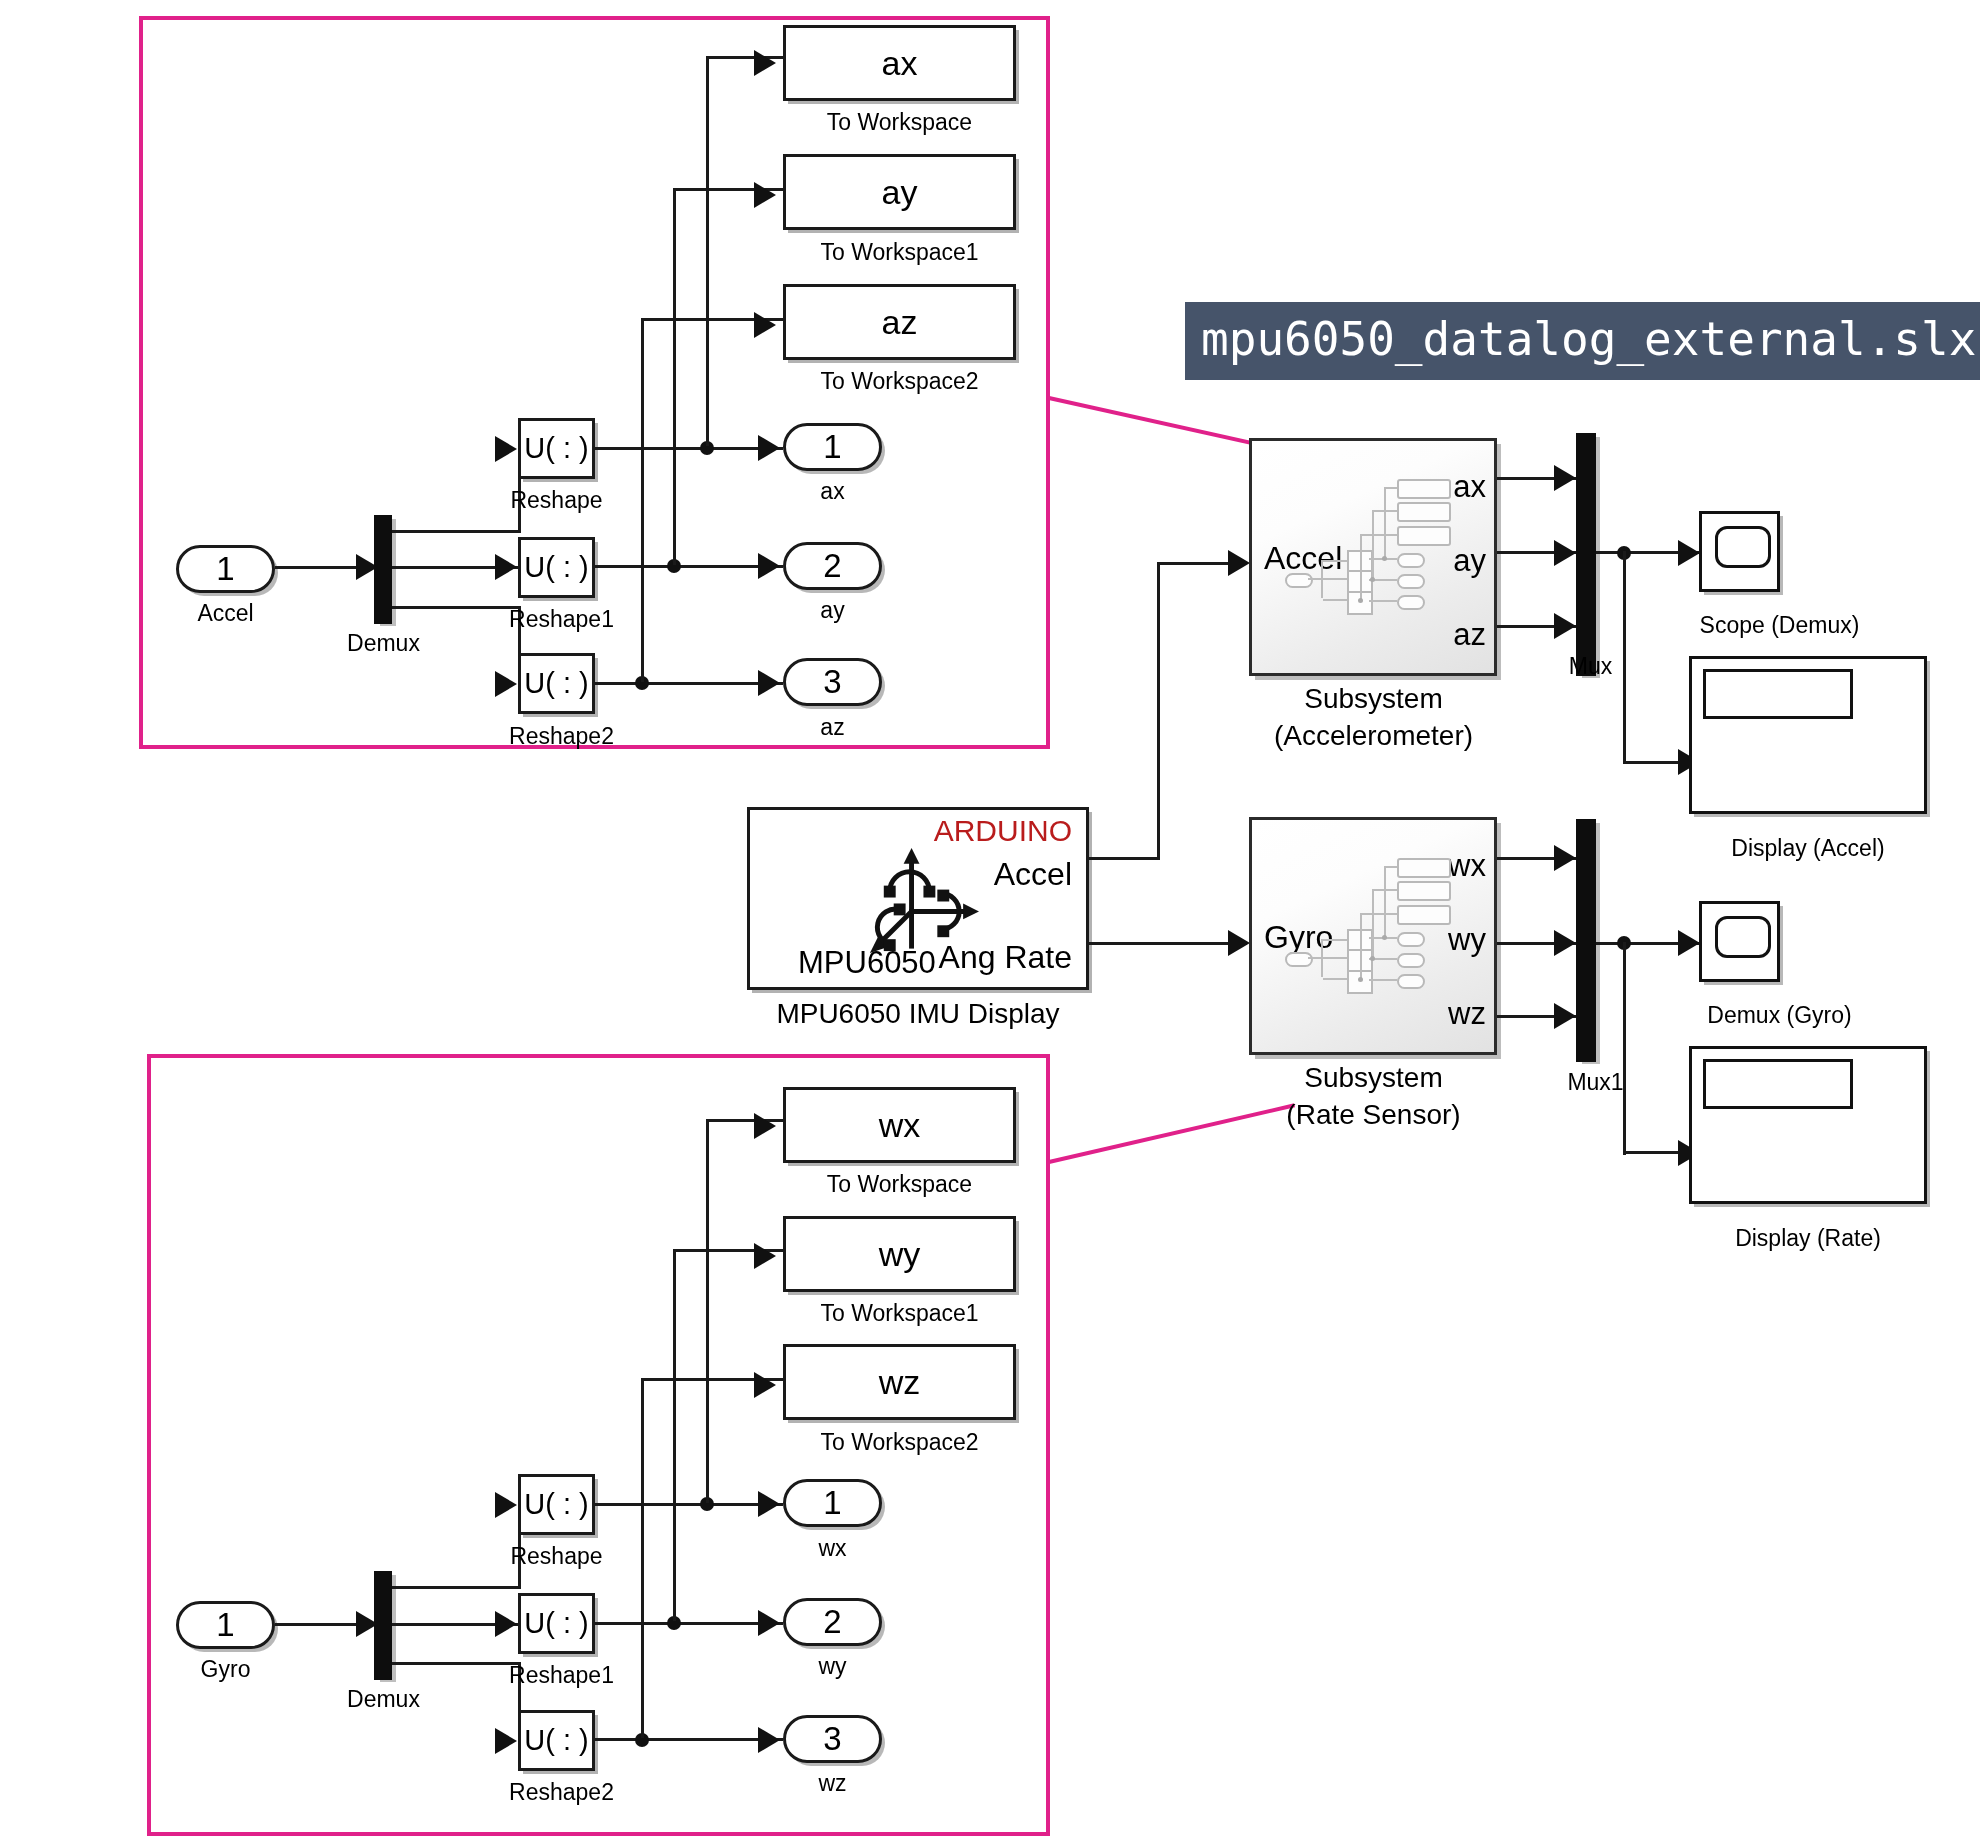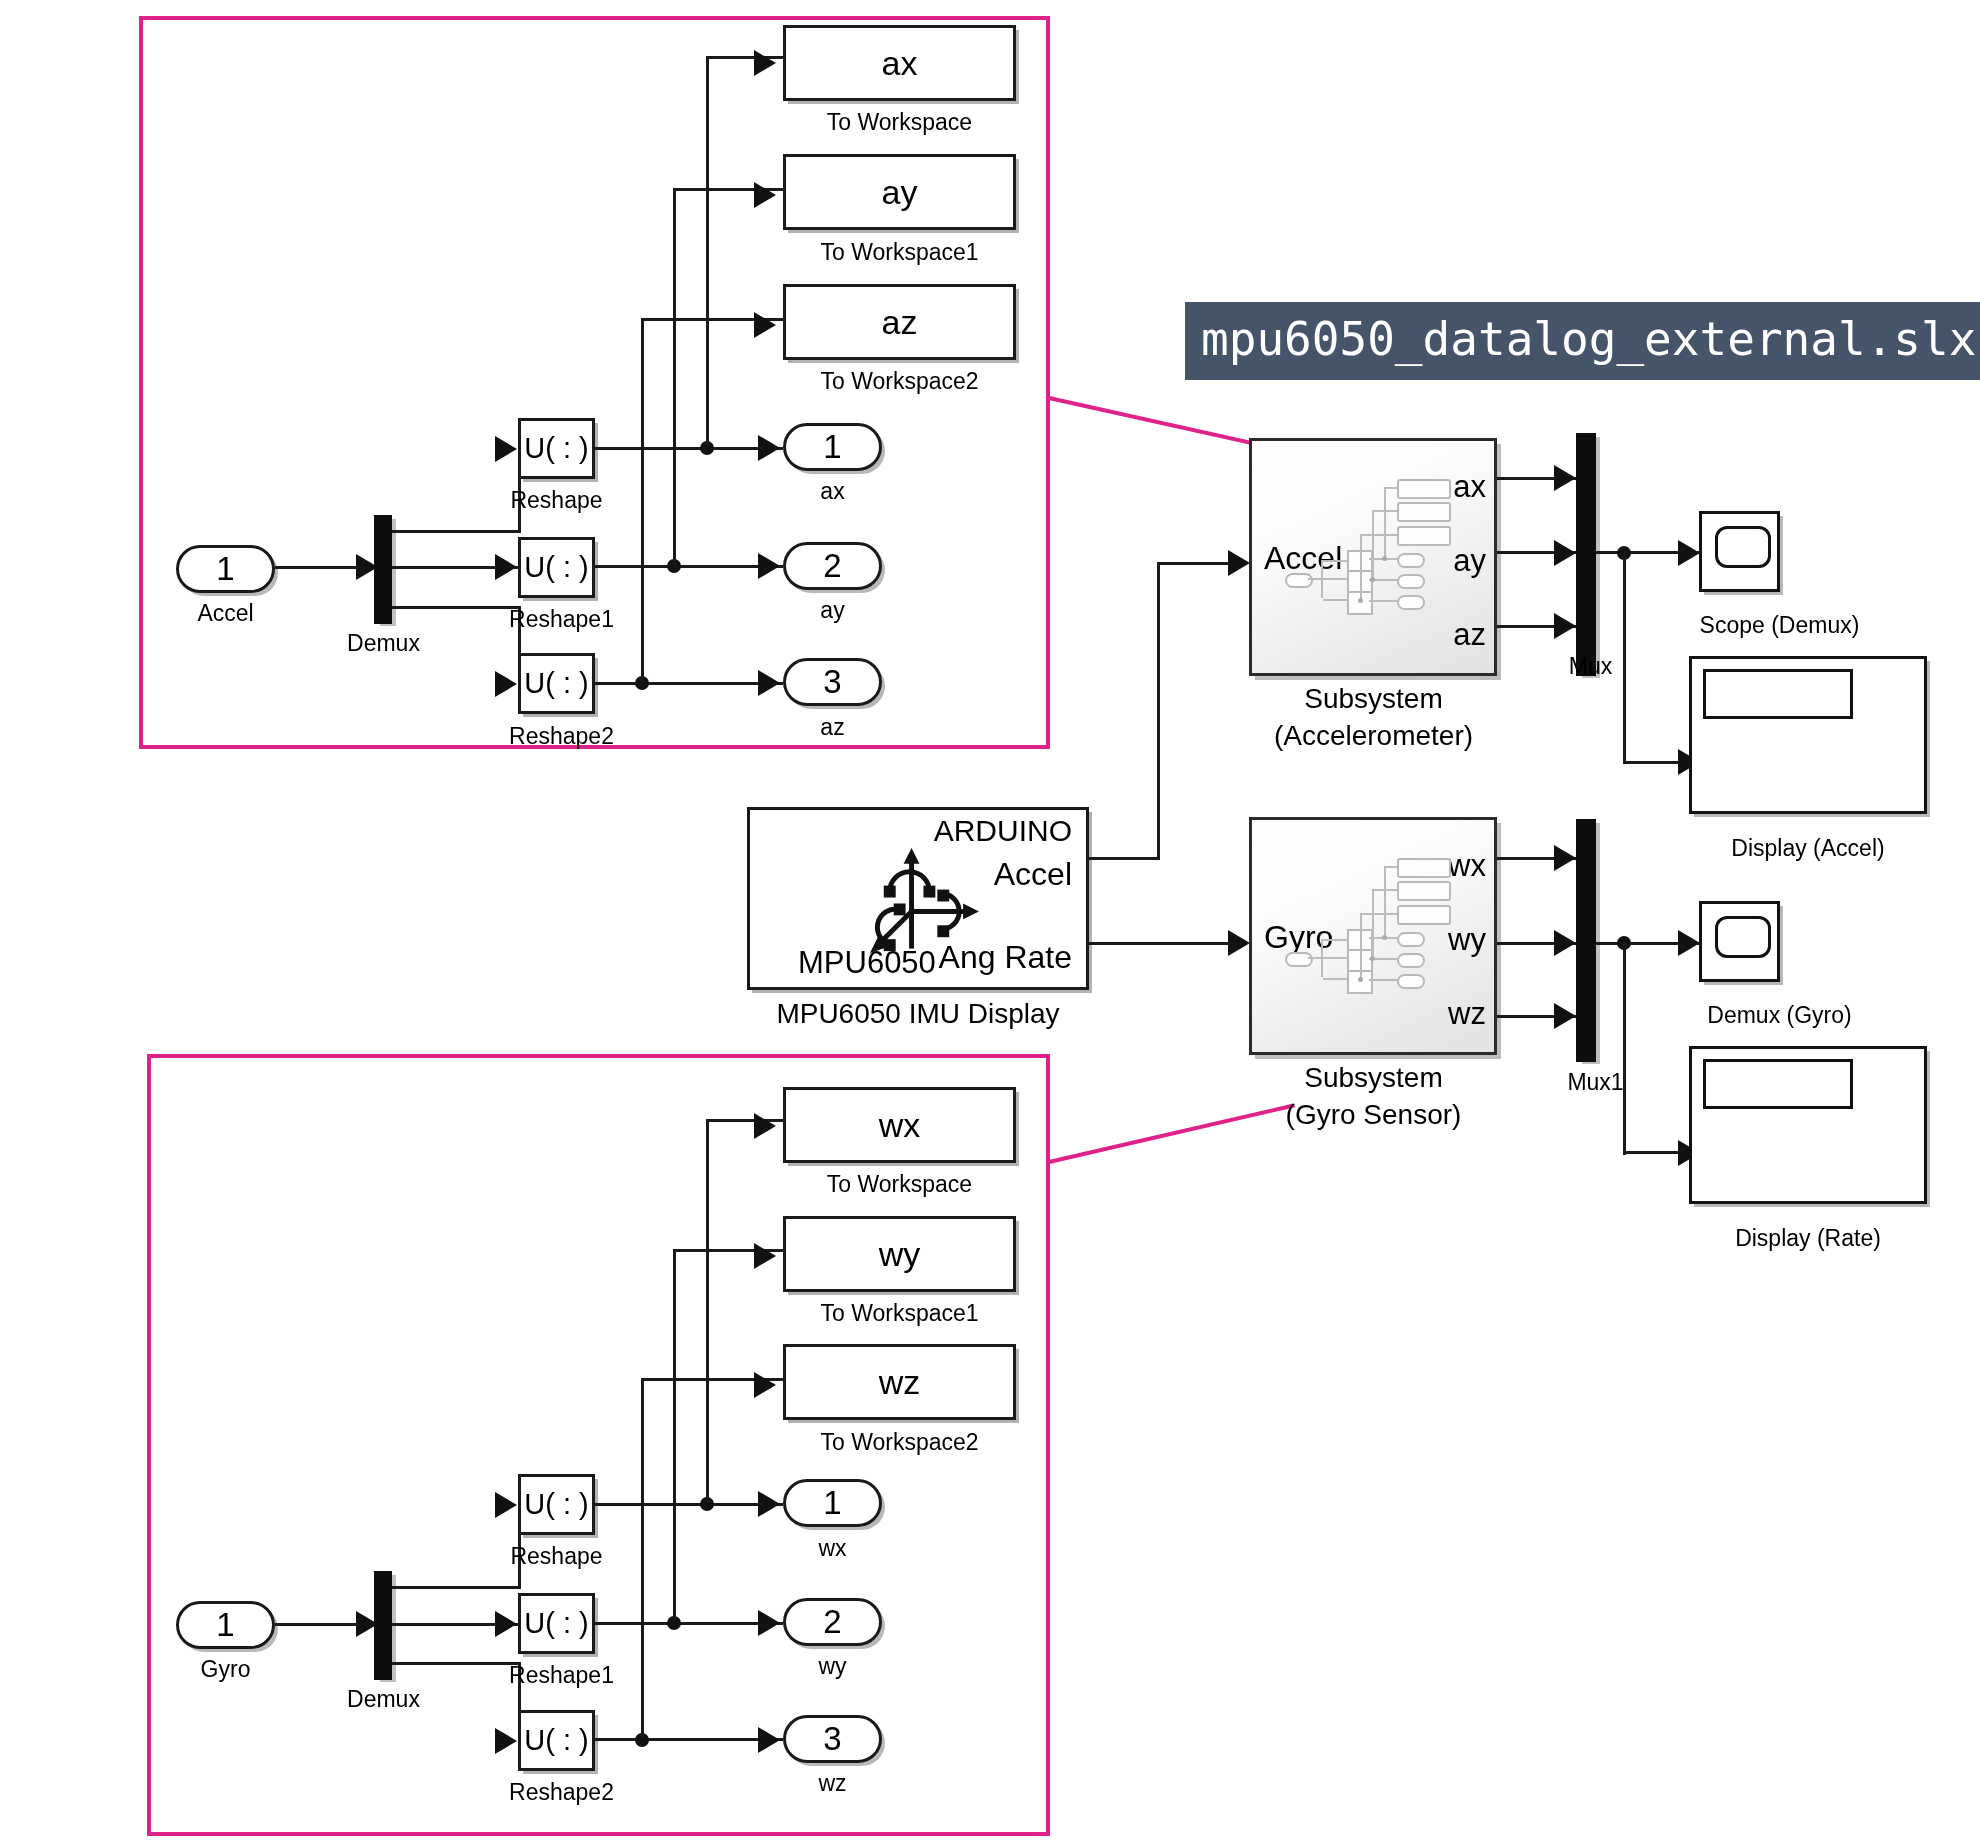--- a/index.html
+++ b/index.html
@@ -43,21 +43,21 @@
   
   #title-banner{background:#46546a;color:#fff;
       font-family:"DejaVu Sans Mono","Liberation Mono",monospace;
       font-size:46px;letter-spacing:0px;padding:10px 16px 14px 16px;
       display:flex;align-items:center;white-space:nowrap;}
 
   
   .leader{position:absolute;height:4px;background:#e0218a;transform-origin:0 50%;}
 
   
-  .mpu-arduino{position:absolute;color:#000000;font-size:30px;}
+  .mpu-arduino{position:absolute;color:#b91c1c;font-size:30px;}
   .mpu-name{position:absolute;font-size:31px;}
   .mpu-port{position:absolute;font-size:32px;}
   .mini-rect{position:absolute;border:2px solid #b9b9b9;background:#fdfdfd;border-radius:3px;}
   .mini-sq{position:absolute;border:2px solid #b9b9b9;background:#fdfdfd;}
   .mini-pill{position:absolute;border:2px solid #b9b9b9;background:#fdfdfd;border-radius:989px;}
   .mini-w{position:absolute;background:#bcbcbc;}
   .mini-wh{height:2px;} .mini-wv{width:2px;}
   .mini-dot{position:absolute;width:5px;height:5px;border-radius:50%;background:#aaa;}
   .sub-port-lbl{position:absolute;font-size:31px;}
   .sub-in-lbl{position:absolute;font-size:32px;}
@@ -398,21 +398,21 @@
     <div class="mini-w mini-wh" style="left:132px;top:46px;width:13px;"></div>
     <div class="mini-w mini-wv" style="left:120px;top:69px;height:68px;"></div>
     <div class="mini-w mini-wh" style="left:120px;top:69px;width:25px;"></div>
     <div class="mini-w mini-wv" style="left:108px;top:93px;height:66px;"></div>
     <div class="mini-w mini-wh" style="left:108px;top:93px;width:37px;"></div>
     <div class="mini-dot" style="left:130px;top:115px;"></div>
     <div class="mini-dot" style="left:118px;top:136px;"></div>
     <div class="mini-dot" style="left:106px;top:157px;"></div>
   </div>
   <div class="cap2" style="left:1220px;top:1062px;width:307px;">Subsystem</div>
-  <div class="cap2" style="left:1220px;top:1099px;width:307px;">(Gyro Sensor)</div>
+  <div class="cap2" style="left:1220px;top:1099px;width:307px;">(Rate Sensor)</div>
 
   <div class="w wh abs" style="left:1497px;top:857px;width:79px;"></div>
   <div class="arrow" style="left:1554px;top:845px;"></div>
   <div class="w wh abs" style="left:1497px;top:942px;width:79px;"></div>
   <div class="arrow" style="left:1554px;top:930px;"></div>
   <div class="w wh abs" style="left:1497px;top:1015px;width:79px;"></div>
   <div class="arrow" style="left:1554px;top:1003px;"></div>
 
   <div class="abs bar" style="left:1576px;top:819px;width:20px;height:243px;"></div>
   <div class="cap" style="left:1546px;top:1069px;width:99px;">Mux1</div>

